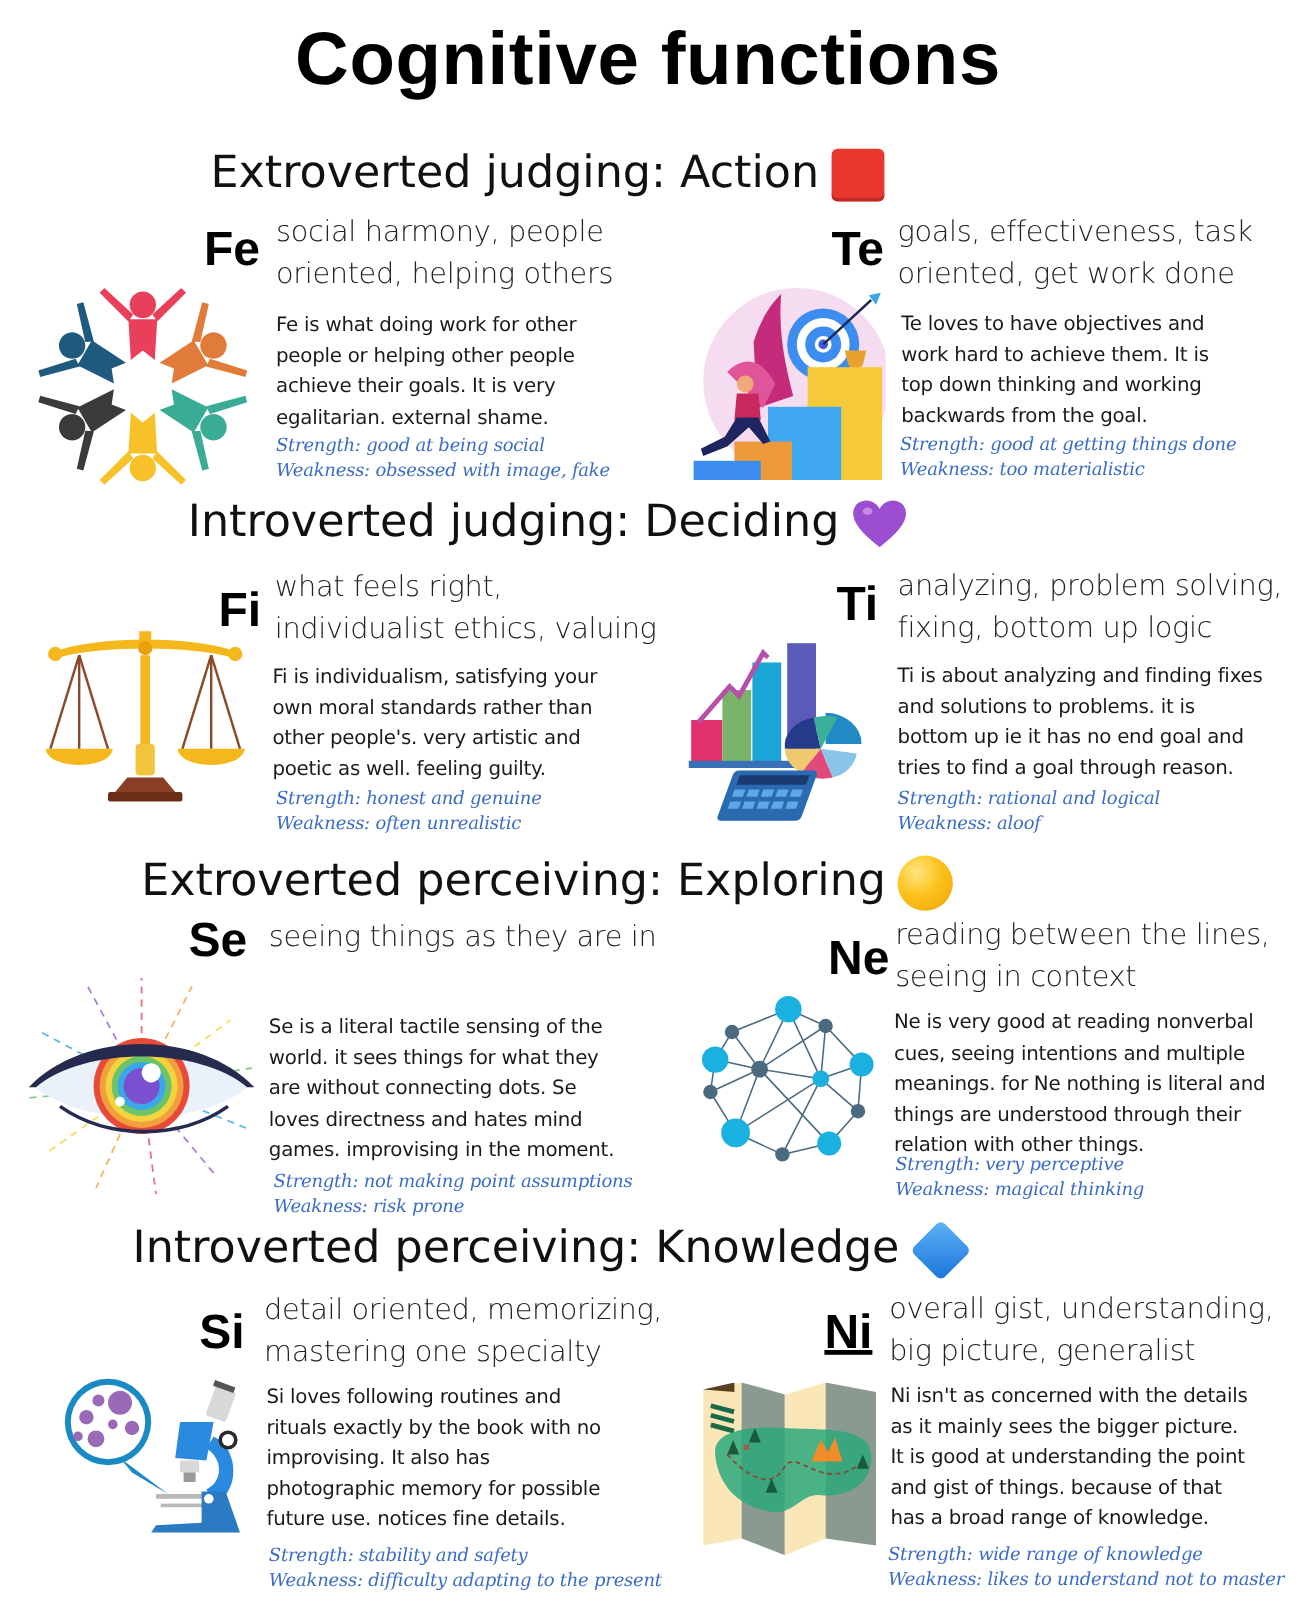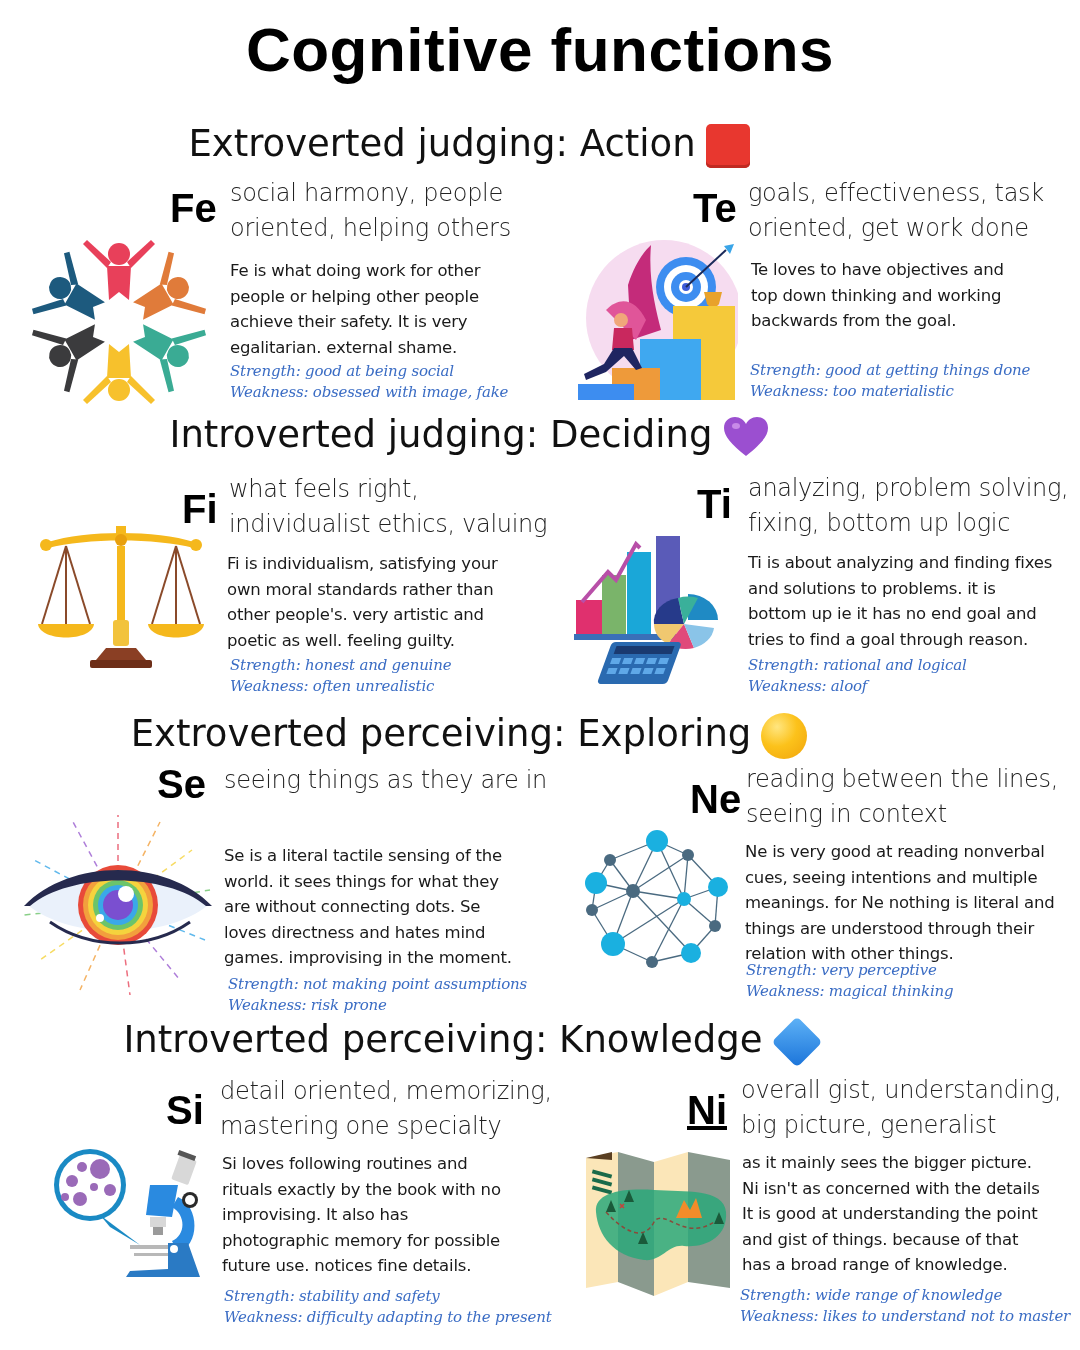--- a/index.html
+++ b/index.html
@@ -1,18 +1,18 @@
 <!DOCTYPE html>
 <html><head>
 <meta charset="utf-8">
 <style>
   * { margin: 0; padding: 0; box-sizing: border-box; }
   body { width: 1080px; height: 1350px; background: #ffffff; position: relative; overflow: hidden; font-family: "DejaVu Sans", sans-serif; color: #111; }
   .title { position: absolute; left: 0; width: 1080px; top: 14px; text-align: center; font-family: "Liberation Sans", sans-serif; font-weight: bold; font-size: 62px; letter-spacing: 0.5px; color: #000; }
-  .section-head { position: absolute; left: 13px; width: 912px; text-align: center; font-family: "DejaVu Sans", sans-serif; font-size: 37px; color: #111; font-weight: normal; }
+  .section-head { position: absolute; left: 0; width: 912px; text-align: center; font-family: "DejaVu Sans", sans-serif; font-size: 37px; color: #111; font-weight: normal; }
   .section-head .emoji { display: inline-block; vertical-align: middle; margin-left: 10px; }
   .emoji-square { width: 44px; height: 44px; background: #e8372f; border-radius: 5px; box-shadow: inset 0 -3px 0 #c02a22; }
   .emoji-heart { width: 46px; height: 42px; }
   .emoji-circle { width: 46px; height: 46px; border-radius: 50%; background: radial-gradient(circle at 35% 30%, #ffe680 0%, #fcc21b 45%, #f0a30a 100%); }
   .emoji-diamond { width: 36px; height: 36px; background: linear-gradient(135deg, #5fb3f7, #1a73d9); transform: rotate(45deg); border-radius: 5px; margin-left: 16px !important; }
   .abbr { position: absolute; font-family: "Liberation Sans", sans-serif; font-weight: bold; font-size: 40px; color: #000; }
   .keywords { position: absolute; font-family: "DejaVu Sans", sans-serif; font-size: 24px; line-height: 35px; color: #222; font-weight: 300; letter-spacing: -0.3px; }
   .desc { position: absolute; font-family: "DejaVu Sans", sans-serif; font-size: 16.5px; line-height: 25.5px; color: #1a1a1a; letter-spacing: -0.2px; }
   .sw { position: absolute; font-family: "DejaVu Serif", serif; font-style: italic; font-size: 15px; line-height: 21px; color: #3a6cc4; letter-spacing: -0.2px; }
   .illus { position: absolute; }
@@ -27,21 +27,21 @@
 </div>
 
 <div class="abbr" style="left:170px; top:186px;">Fe</div>
 <div class="keywords" style="left:230px; top:176px;">
   <div>social harmony, people</div>
   <div>oriented, helping others</div>
 </div>
 <div class="desc" style="left:230px; top:258px;">
   <div>Fe is what doing work for other</div>
   <div>people or helping other people</div>
-  <div>achieve their safety. It is very</div>
+  <div>achieve their goals. It is very</div>
   <div>egalitarian. external shame.</div>
 </div>
 <div class="sw" style="left:230px; top:361px;">
   <div>Strength: good at being social</div>
   <div>Weakness: obsessed with image, fake</div>
 </div>
 <svg class="illus" style="left:24px; top:232px;" width="190" height="180" viewBox="0 0 190 180">
   <g transform="translate(95,90)">
     <g fill="#e8405a">
         <circle cx="0" cy="-68" r="11"></circle>
@@ -82,20 +82,21 @@
   </g>
 </svg>
 
 <div class="abbr" style="left:693px; top:186px;">Te</div>
 <div class="keywords" style="left:748px; top:176px;">
   <div>goals, effectiveness, task</div>
   <div>oriented, get work done</div>
 </div>
 <div class="desc" style="left:751px; top:257px;">
   <div>Te loves to have objectives and</div>
+  <div>work hard to achieve them. It is</div>
   <div>top down thinking  and working</div>
   <div>backwards from the goal.</div>
 </div>
 <div class="sw" style="left:750px; top:360px;">
   <div>Strength: good at getting things done</div>
   <div>Weakness: too materialistic</div>
 </div>
 <svg class="illus" style="left:576px; top:240px;" width="162" height="162" viewBox="0 0 162 162">
   <circle cx="88" cy="78" r="78" fill="#f6dcf0"></circle>
   <path d="M52,45 C60,20 70,10 75,5 C72,40 80,70 85,90 L55,100 Z" fill="#c42b7a"></path>
@@ -363,22 +364,22 @@
   <path d="M118,98 L138,98 L150,132 L76,132 L80,126 L118,124 Z" fill="#2a7ac4"></path>
   <circle cx="124" cy="104" r="4" fill="#ffffff"></circle>
 </svg>
 
 <div class="abbr" style="left:687px; top:1088px;text-decoration:underline;">Ni</div>
 <div class="keywords" style="left:741px; top:1073px;">
   <div>overall gist, understanding,</div>
   <div>big picture, generalist</div>
 </div>
 <div class="desc" style="left:742px; top:1150px;">
+  <div>Ni isn't as concerned with the details</div>
   <div>as it mainly sees the bigger picture.</div>
-  <div>Ni isn't as concerned with the details</div>
   <div>It is good at understanding the point</div>
   <div>and gist of things. because of that</div>
   <div>has a broad range of knowledge.</div>
 </div>
 <div class="sw" style="left:740px; top:1285px;">
   <div>Strength: wide range of knowledge</div>
   <div>Weakness: likes to understand not to master</div>
 </div>
 <svg class="illus" style="left:584px; top:1152px;" width="148" height="144" viewBox="0 0 148 144">
   <path d="M2,6 L34,0 L34,130 L2,136 Z" fill="#fbe6b8"></path>

